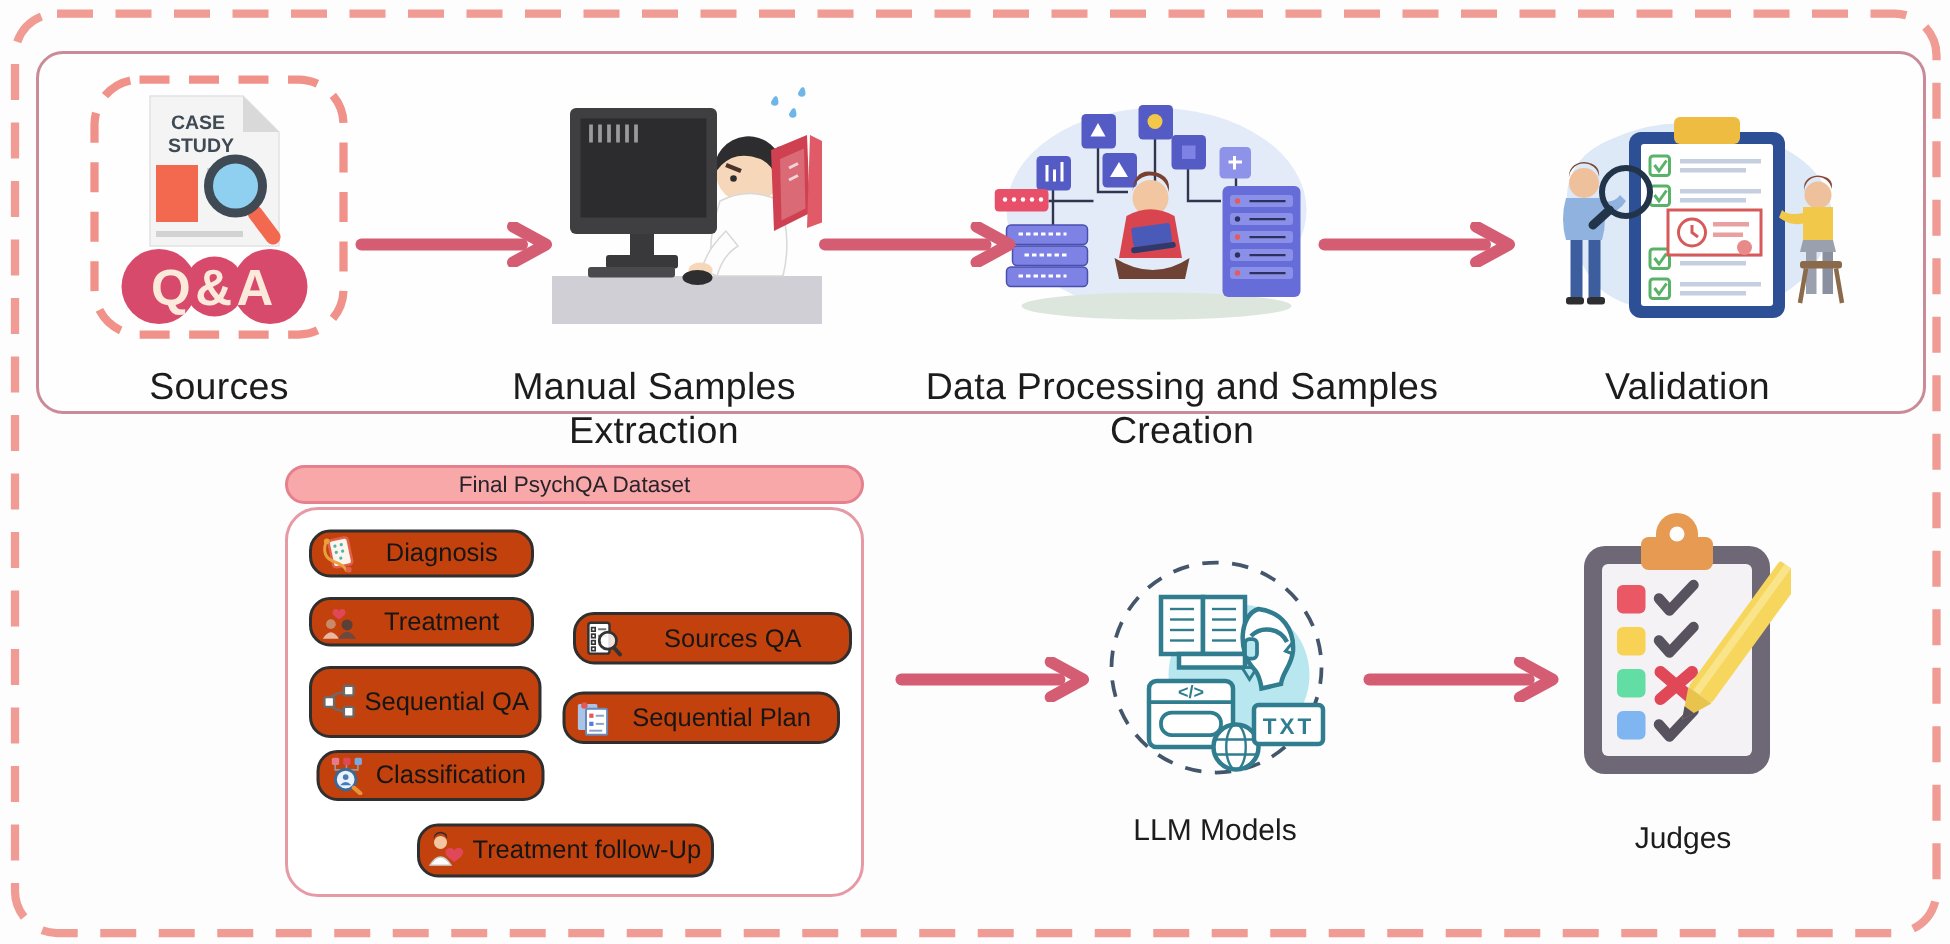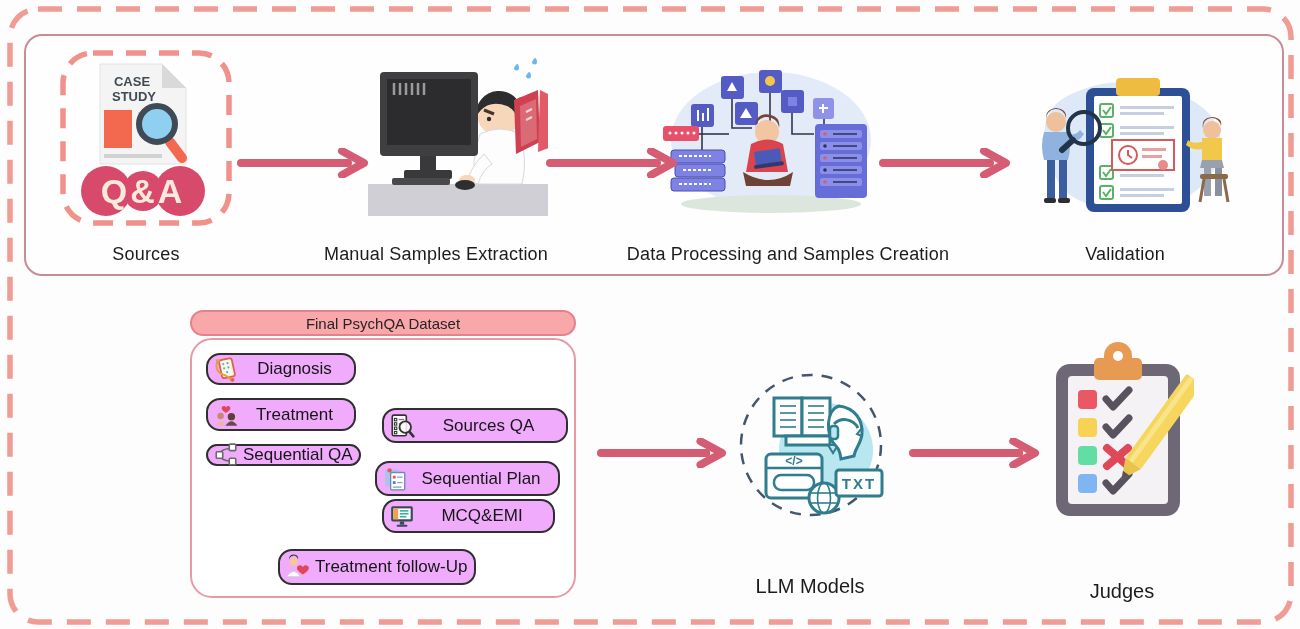--- a/index.html
+++ b/index.html
@@ -5,35 +5,35 @@
   html,body{margin:0;padding:0;background:#fdfdfd;}
   body{width:1300px;height:629px;position:relative;overflow:hidden;
        font-family:"Liberation Sans","DejaVu Sans",sans-serif;color:#1b1b1b;}
   .abs{position:absolute;}
   svg{display:block;}
   
   #outer-frame{left:0;top:0;width:1300px;height:629px;pointer-events:none;}
   
   .stage-box{left:24px;top:34px;width:1256px;height:238px;background:#fefefe;
              border:2px solid #c98b97;border-radius:18px;}
-  .stage-label{font-size:18px;letter-spacing:.2px;text-align:center;color:#1c1c1c;}
+  .stage-label{font-size:25px;letter-spacing:.2px;text-align:center;color:#1c1c1c;}
   
   .sources-box{left:59px;top:49px;width:174px;height:178px;}
   
   .badge{left:190px;top:310px;width:386px;height:26px;background:#f8a8a8;
          border:2px solid #e5808f;border-radius:16px;display:flex;align-items:center;
          justify-content:center;font-size:15px;font-weight:500;color:#28222a;box-sizing:border-box;text-align:center;}
   .dataset-box{left:190px;top:338px;width:386px;height:260px;background:#fff;
                border:2px solid #e59aa5;border-radius:22px;box-sizing:border-box;}
-  .pill{position:absolute;display:flex;align-items:center;background:#f0abfc;
+  .pill{position:absolute;display:flex;align-items:center;background:#c2410c;
         border:2px solid #2f2f2f;border-radius:14px;box-sizing:border-box;
         padding:0 8px 0 5px;gap:4px;}
   .pill .plabel{flex:1;text-align:center;font-size:17px;color:#161616;white-space:nowrap;}
   .pill .picon{width:26px;height:26px;flex:0 0 26px;}
-  .bottom-label{font-size:20px;text-align:center;color:#1c1c1c;margin-top:32px;}
+  .bottom-label{font-size:20px;text-align:center;color:#1c1c1c;}
 </style>
 </head>
 <body>
 
 <svg id="outer-frame" class="abs" width="1300" height="629">
   <rect x="10" y="9" width="1281" height="613" rx="28" fill="none" stroke="#f09b93" stroke-width="5.5" stroke-dasharray="24 15"></rect>
 </svg>
 
 <div class="abs stage-box"></div>
 
@@ -289,30 +289,43 @@
     <svg class="picon" viewBox="0 0 24 24">
       <path d="M12,5 c1,-2 4,-1.5 4,0.8 c0,2 -4,4.2 -4,4.2 c0,0 -4,-2.2 -4,-4.2 c0,-2.3 3,-2.8 4,-0.8 z" fill="#e0485a"></path>
       <circle cx="7" cy="13" r="3" fill="#c98a6a"></circle>
         <path d="M2,22 q5,-8 10,0 z" fill="#e8b8a0"></path>
       <circle cx="17" cy="13.5" r="3.4" fill="#5a4038"></circle>
         <path d="M11.5,22 q5.5,-8.5 11,0 z" fill="#6a4a40"></path>
     </svg>
     <span class="plabel">Treatment</span>
   </div>
 
-  <div class="pill" style="left:14px;top:104px;width:155px;height:22px;">
+  <div class="pill" style="left:14px;top:104px;width:155px;height:48px;">
     <svg class="picon" viewBox="0 0 24 24">
       <path d="M17,6 C8,6 6,10 6,12 C6,15 10,17 17,18" fill="none" stroke="#6a6a6a" stroke-width="1.5"></path>
       <rect x="15" y="2" width="6" height="6" rx="1" fill="#fff" stroke="#6a6a6a" stroke-width="1.5"></rect>
       <rect x="3" y="9" width="6" height="6" rx="1" fill="#fff" stroke="#6a6a6a" stroke-width="1.5"></rect>
       <rect x="15" y="15" width="6" height="6" rx="1" fill="#fff" stroke="#6a6a6a" stroke-width="1.5"></rect>
     </svg>
     <span class="plabel">Sequential QA</span>
   </div>
 
+  <div class="pill" style="left:19px;top:160px;width:152px;height:34px;">
+    <svg class="picon" viewBox="0 0 24 24">
+      <rect x="3" y="1" width="4.5" height="4.5" rx="1" fill="#e87a8a"></rect>
+      <rect x="10" y="1" width="4.5" height="4.5" rx="1" fill="#e0485a"></rect>
+      <rect x="17" y="1" width="4.5" height="4.5" rx="1" fill="#7aa8e0"></rect>
+      <path d="M5,5.5 v3 h14 v-3 M12,5.5 v4" fill="none" stroke="#9a9a9a" stroke-width="1"></path>
+      <circle cx="11.5" cy="14.5" r="6.3" fill="#eaf2fc" stroke="#3a6a9a" stroke-width="1.7"></circle>
+      <circle cx="11.5" cy="13" r="1.7" fill="#4a7ab8"></circle>
+        <path d="M8,18 q3.5,-4 7,0 z" fill="#4a7ab8"></path>
+      <line x1="16.5" y1="19.5" x2="20.5" y2="23" stroke="#e8923a" stroke-width="2.6" stroke-linecap="round"></line>
+    </svg>
+    <span class="plabel">Classification</span>
+  </div>
 
 
   <div class="pill" style="left:190px;top:68px;width:186px;height:35px;">
     <svg class="picon" viewBox="0 0 24 24">
       <rect x="3" y="2" width="13" height="19" rx="1.5" fill="#fff" stroke="#333" stroke-width="1.5"></rect>
       <g stroke="#333" stroke-width="1">
           <rect x="5" y="5" width="2.2" height="2.2" fill="none"></rect>
           <rect x="5" y="9" width="2.2" height="2.2" fill="none"></rect>
           <rect x="5" y="13" width="2.2" height="2.2" fill="none"></rect>
           <rect x="5" y="17" width="2.2" height="2.2" fill="none"></rect>
@@ -335,35 +348,20 @@
       <rect x="8" y="6" width="13" height="16" rx="1" fill="#fff" stroke="#6a88b8" stroke-width="1.2"></rect>
       <rect x="10" y="9" width="2.6" height="2.6" fill="#e05a5a"></rect>
         <line x1="14" y1="10.3" x2="19" y2="10.3" stroke="#8aa0c8" stroke-width="1.2"></line>
       <rect x="10" y="14" width="2.6" height="2.6" fill="#5a7ae0"></rect>
         <line x1="14" y1="15.3" x2="19" y2="15.3" stroke="#8aa0c8" stroke-width="1.2"></line>
       <line x1="10" y1="19.5" x2="18" y2="19.5" stroke="#8aa0c8" stroke-width="1.2"></line>
     </svg>
     <span class="plabel">Sequential Plan</span>
   </div>
 
-  <div class="pill" style="left:190px;top:159px;width:173px;height:34px;">
-    <svg class="picon" viewBox="0 0 24 24">
-      <rect x="2" y="3" width="20" height="14" rx="1.5" fill="#3c4a58"></rect>
-      <rect x="4" y="5" width="16" height="10" fill="#fdfdfd"></rect>
-      <rect x="4" y="5" width="4.5" height="10" fill="#f0a24a"></rect>
-      <g fill="#3ab0a8">
-          <rect x="10" y="6.5" width="8" height="1.5"></rect>
-          <rect x="10" y="9.2" width="8" height="1.5"></rect>
-          <rect x="10" y="11.9" width="6" height="1.5"></rect>
-        </g>
-      <rect x="10" y="17" width="4" height="3" fill="#3c4a58"></rect>
-      <rect x="7" y="20" width="10" height="2" rx="1" fill="#3c4a58"></rect>
-    </svg>
-    <span class="plabel">MCQ&amp;EMI</span>
-  </div>
 
   <div class="pill" style="left:86px;top:209px;width:198px;height:36px;">
     <svg class="picon" viewBox="0 0 24 24">
       <circle cx="8" cy="7" r="4" fill="#f2c6a0"></circle>
       <path d="M4,6 a4,4 0 0 1 8,-1 q1,-4 -4,-4.5 q-5,0.5 -4,5.5 z" fill="#2e2e30"></path>
       <path d="M1.5,21 q6.5,-10 13,0 z" fill="#fdfdfd" stroke="#c8c8c8" stroke-width="0.8"></path>
       <path d="M16.5,12 c1.4,-2.6 5.5,-1.6 5.5,1 c0,2.8 -5.5,6 -5.5,6 c0,0 -5.5,-3.2 -5.5,-6 c0,-2.6 4.1,-3.6 5.5,-1 z" fill="#e0485a"></path>
     </svg>
     <span class="plabel">Treatment follow-Up</span>
   </div>

